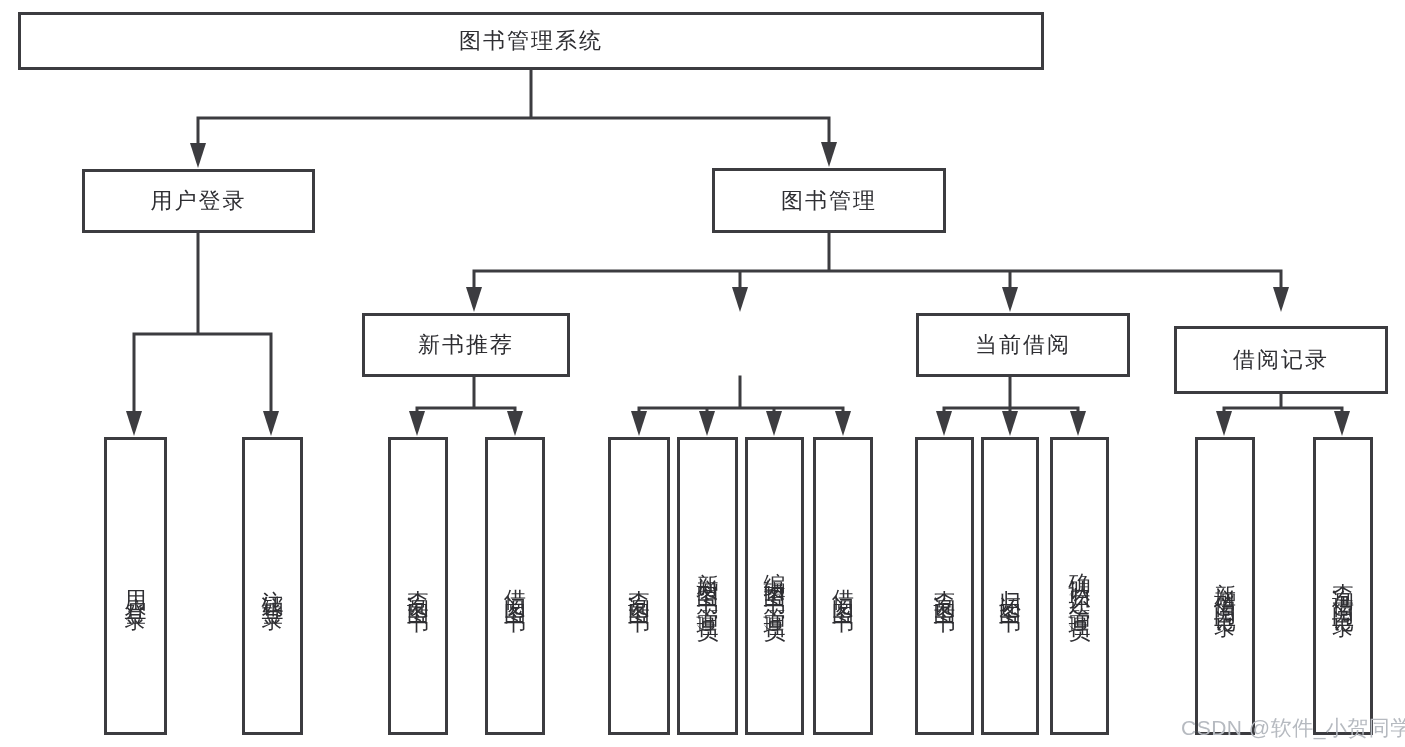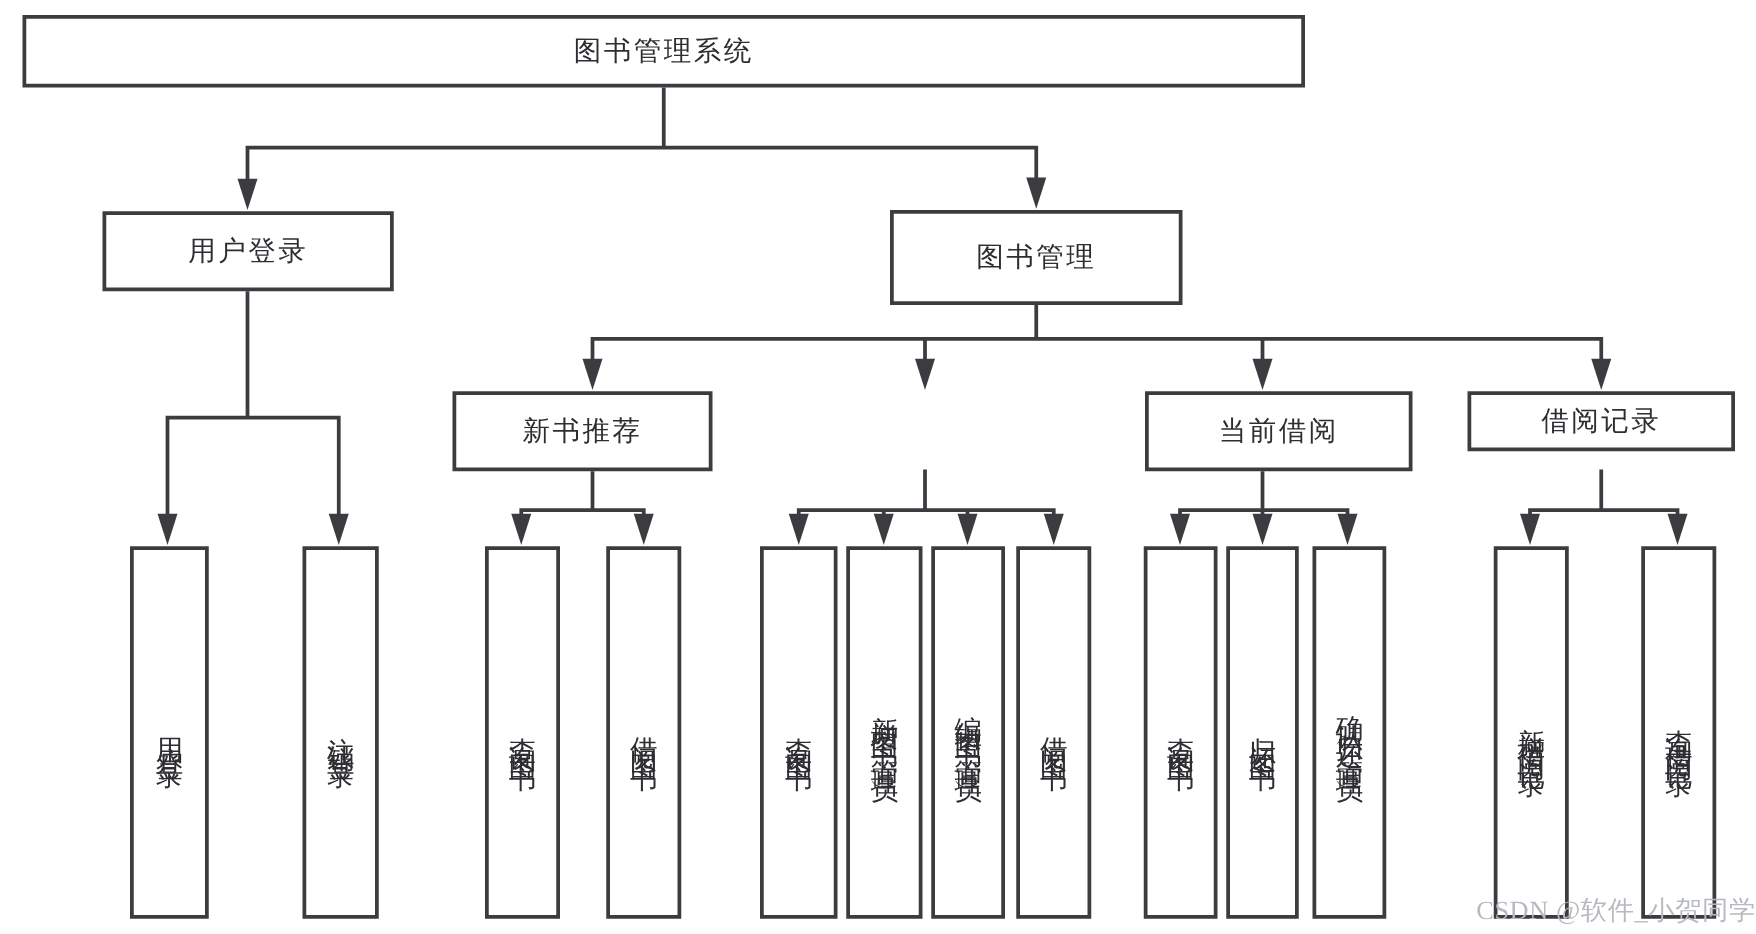--- a/index.html
+++ b/index.html
@@ -1,21 +1,21 @@
 <!DOCTYPE html>
 <html><head>
 <meta charset="utf-8">
 <style>
   html, body { margin: 0; padding: 0; background: #ffffff; }
   .stage {
     position: relative;
     width: 1405px;
     height: 747px;
     background: var(--bg, #ffffff);
-    font-family: Liberation Serif, serif;
+    font-family: Liberation Sans, sans-serif;
     overflow: hidden;
   }
   .connectors {
     position: absolute;
     left: 0; top: 0;
     width: 1405px; height: 747px;
     z-index: 1;
   }
   .node {
     position: absolute;
@@ -35,25 +35,25 @@
   }
   .leaf .lbl {
     writing-mode: vertical-rl;
     font-size: 22px;
     letter-spacing: 7px;
     line-height: 1;
     white-space: nowrap;
   }
   .root-box   { left: 18px;   top: 12px;  width: 1026px; height: 58px; }
   .n-user     { left: 82px;   top: 169px; width: 233px;  height: 64px; }
-  .n-mgmt     { left: 712px;  top: 168px; width: 234px;  height: 76px; }
+  .n-mgmt     { left: 712px;  top: 168px; width: 234px;  height: 65px; }
   .n-nb       { left: 362px;  top: 313px; width: 208px;  height: 64px; }
   .n-bb       { left: 633px;  top: 313px; width: 214px;  height: 64px; }
   .n-cb       { left: 903px;  top: 313px; width: 214px;  height: 64px; margin-left: 13px; }
-  .n-br       { left: 1174px; top: 313px; width: 214px;  height: 48px; }
+  .n-br       { left: 1174px; top: 326px; width: 214px;  height: 68px; }
   .leaf { top: 437px; height: 298px; }
   .lf-1  { left: 104px;  width: 63px; }
   .lf-2  { left: 242px;  width: 61px; }
   .lf-3  { left: 388px;  width: 60px; }
   .lf-4  { left: 485px;  width: 60px; }
   .lf-5  { left: 608px;  width: 62px; }
   .lf-6  { left: 677px;  width: 61px; }
   .lf-7  { left: 745px;  width: 59px; }
   .lf-8  { left: 813px;  width: 60px; }
   .lf-9  { left: 915px;  width: 59px; }

